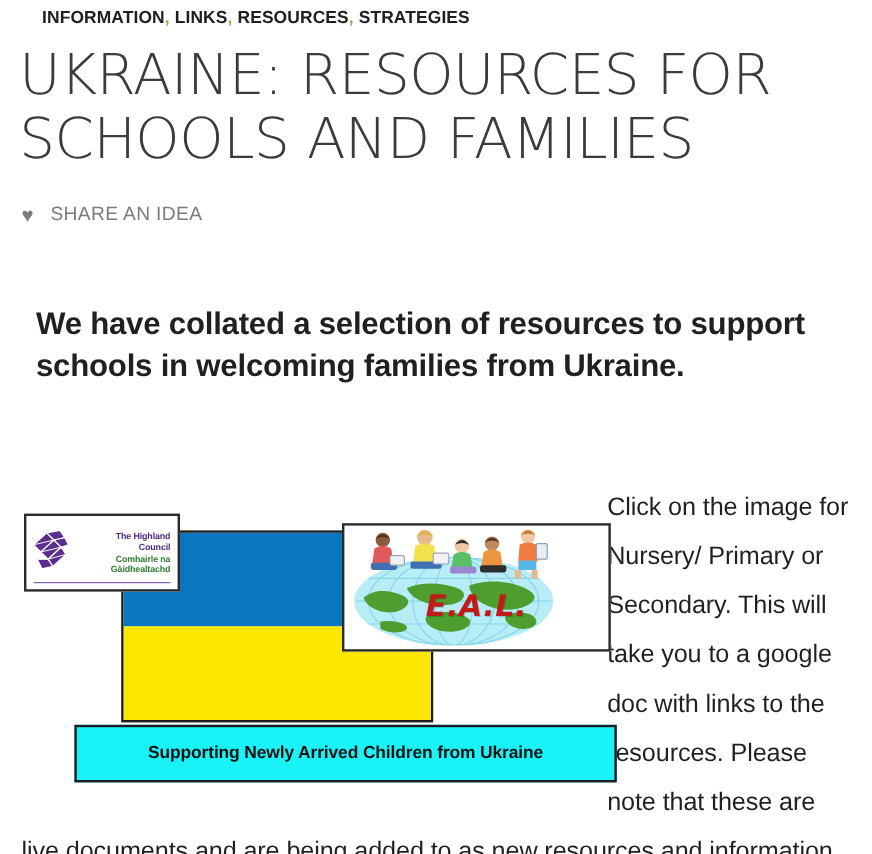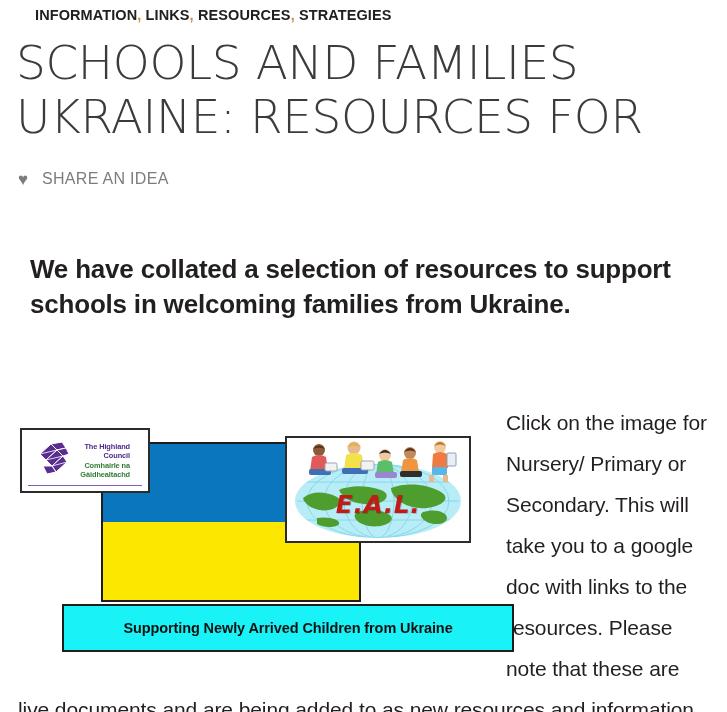--- a/index.html
+++ b/index.html
@@ -161,21 +161,21 @@
     position: absolute;
     left: 2px;
     top: 4px;
     width: 130px;
     height: 65px;
     background: #ffffff;
     border: 2px solid #2b2b2b;
     box-sizing: border-box;
     display: flex;
     align-items: center;
-    padding: 3px 16px;
+    padding: 3px 4px;
   }
   .hc-mark {
     width: 34px;
     height: 42px;
     flex: 0 0 34px;
     position: relative;
   }
   .hc-text {
     flex: 1;
     text-align: right;
@@ -194,21 +194,21 @@
     bottom: 5px;
     height: 1.5px;
     background: #7e61b5;
   }
 
   
   .eal-box {
     position: absolute;
     left: 267px;
     top: 12px;
-    width: 186px;
+    width: 224px;
     height: 107px;
     background: #ffffff;
     border: 2px solid #2b2b2b;
     box-sizing: border-box;
     overflow: hidden;
   }
   .globe {
     position: absolute;
     left: 8px;
     top: 26px;
@@ -277,22 +277,22 @@
 <div class="page">
 
   <div class="categories">
     <a href="#">INFORMATION</a><span class="cat-sep">,</span>
     <a href="#">LINKS</a><span class="cat-sep">,</span>
     <a href="#">RESOURCES</a><span class="cat-sep">,</span>
     <a href="#">STRATEGIES</a>
   </div>
 
   <h1 class="entry-title">
+    <span class="t-line">UKRAINE: RESOURCES FOR</span>
     <span class="t-line">SCHOOLS AND FAMILIES</span>
-    <span class="t-line">UKRAINE: RESOURCES FOR</span>
   </h1>
 
   <div class="share-row">
     <span class="heart-icon">♥</span>
     <span class="share-label">SHARE AN IDEA</span>
   </div>
 
   <p class="intro">We have collated a selection of resources to support schools in welcoming families from Ukraine.</p>
 
   <div class="body-block">

